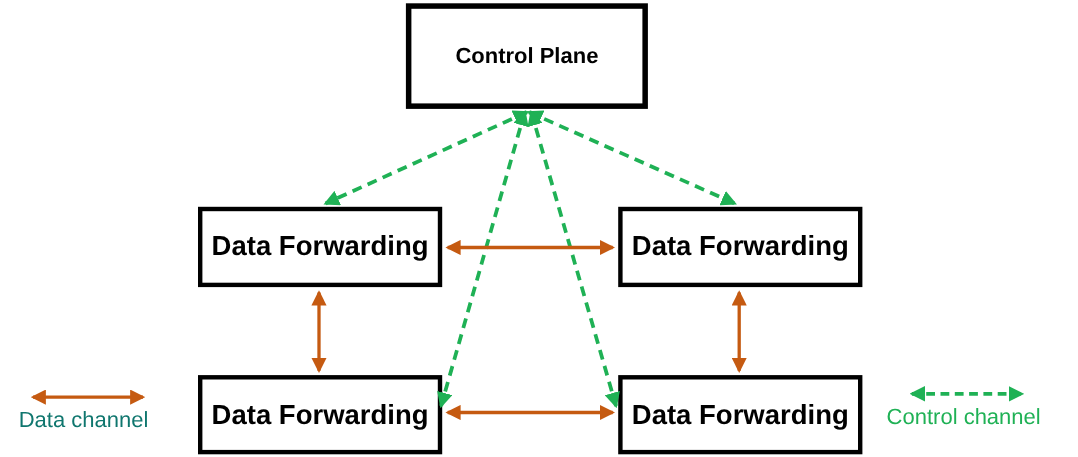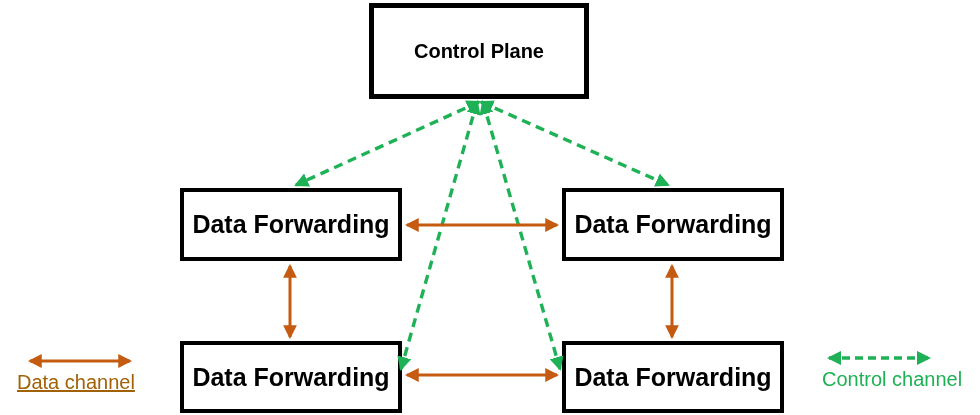--- a/index.html
+++ b/index.html
@@ -37,22 +37,22 @@
     pointer-events: none;
   }
   .edge-data    { stroke: #C55A11; stroke-width: 3; fill: none; }
   .edge-control { stroke: #1FB155; stroke-width: 3.4; fill: none; stroke-dasharray: 9 6; }
   .legend-label {
     position: absolute;
     z-index: 2;
     font-size: 20px;
     white-space: nowrap;
   }
-  .legend-label--data    { left: 17px;  top: 371px; color: #a16207; text-decoration: underline; }
-  .legend-label--control { left: 806px; top: 368px; color: #1FB155; margin-left: 16px; }
+  .legend-label--data    { left: 17px;  top: 371px; color: #0f766e; }
+  .legend-label--control { left: 806px; top: 368px; color: #1FB155; }
 </style>
 </head>
 <body>
 
 <div class="canvas">
 
   <div class="node node--control">
     <span>Control Plane</span>
   </div>
   <div class="node node--df-tl">

